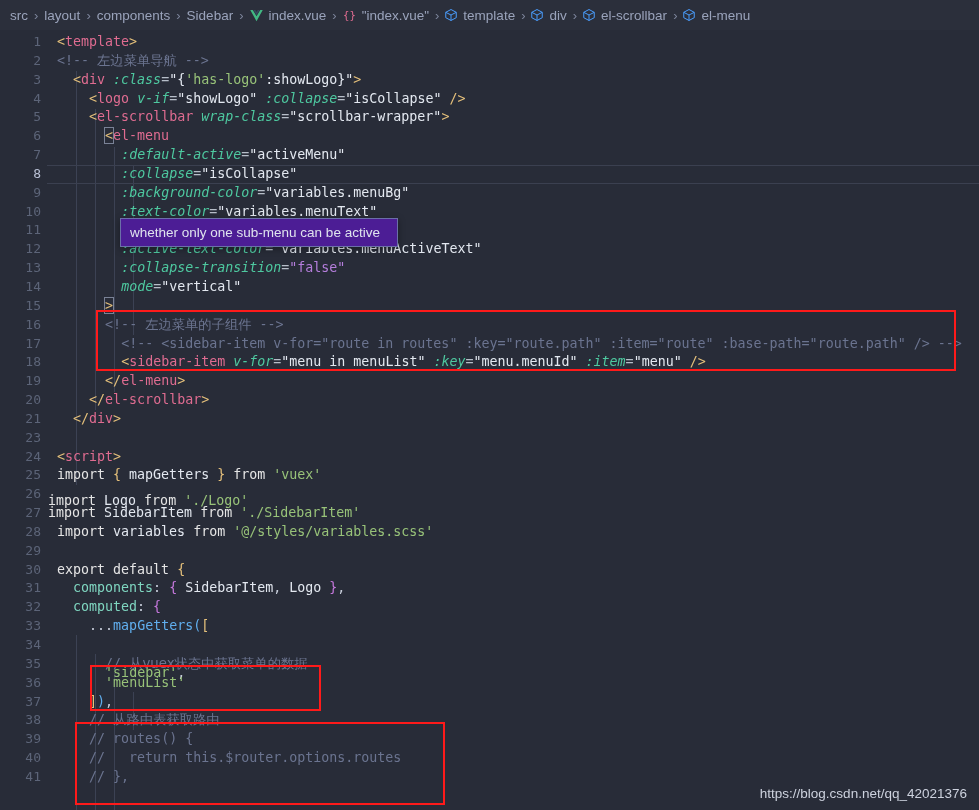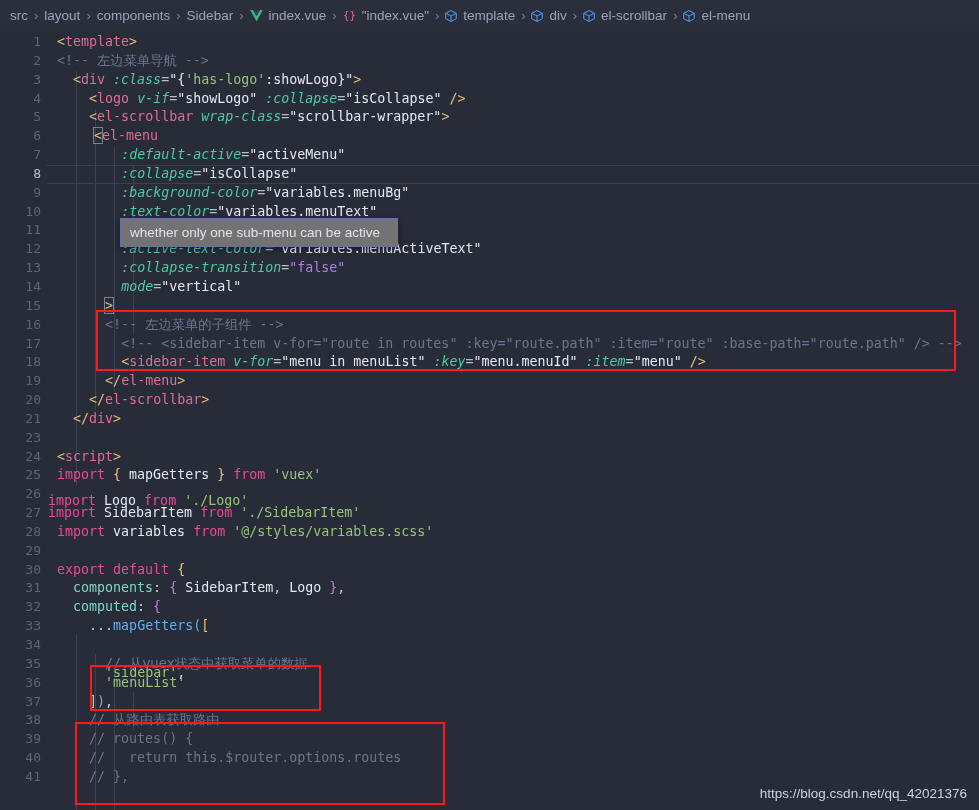--- a/index.html
+++ b/index.html
@@ -18,21 +18,21 @@
     display: flex;
     align-items: center;
     padding-left: 9px;
     font-family: "Liberation Sans", sans-serif;
     font-size: 13.5px;
     color: #9aa3bb;
     white-space: nowrap;
     position: relative;
     z-index: 40;
   }
-  .crumb { display: inline-flex; align-items: flex-end; }
+  .crumb { display: inline-flex; align-items: center; }
   .crumb-text { margin: 0 1px; }
   .sep { color: #7d859c; margin: 0 5px; font-size: 13px; }
   .ic { display: inline-flex; align-items: center; margin-right: 4px; }
   .ic svg { display: block; }
 
   
   #editor {
     position: relative;
     height: 780px;
     background: #282c38;
@@ -81,21 +81,21 @@
   }
 
   
   .t-br   { color: #e5c07b; }            
   .t-tag  { color: #e06c91; }            
   .t-attr { color: #4ec9a0; font-style: italic; text-align: center; }  
   .t-eq   { color: #b7bec9; }
   .t-str  { color: #e3e8f0; }            
   .t-strg { color: #98c379; }            
   .t-cmt  { color: #6b7490; }            
-  .t-kw   { color: #ec4899; }            
+  .t-kw   { color: #e5e5e5; }            
   .t-id   { color: #e3e8f0; }
   .t-fn   { color: #61afef; }
   .t-bool { color: #b57edc; }
   .t-punc { color: #c8cedb; }
   .t-brk1 { color: #e5c07b; }
   .t-brk2 { color: #c678dd; }
   .t-brk3 { color: #61afef; }
   .t-prop { color: #7fd6c0; }
   .t-cn   { font-family: "DejaVu Sans", sans-serif; }
 
@@ -103,21 +103,21 @@
   .bracket-box {
     outline: 1px solid #7a8296;
     outline-offset: 0px;
   }
 
   
   #tooltip {
     position: absolute;
     left: 120px; top: 188px;
     width: 278px; height: 29px;
-    background: #737373;
+    background: #4c1d95;
     border: 1px solid #6b6fa8;
     color: #dfe3ee;
     font-family: "Liberation Sans", sans-serif;
     font-size: 13.5px;
     display: flex;
     align-items: center;
     padding-left: 9px;
     z-index: 30;
     box-shadow: 0 2px 7px rgba(0,0,0,0.35);
   }
@@ -230,21 +230,21 @@
       <div class="guide" style="left: 95px; top: 624px; height: 186px;"></div>
       <div class="guide" style="left: 114px; top: 643px; height: 167px;"></div>
       <div class="guide" style="left: 133px; top: 662px; height: 38px;"></div>
     </div>
   <div id="lines">
       <div class="row"><span class="ln">1</span><span class="code" style="left: 57px;"><span class="t-br">&lt;</span><span class="t-tag">template</span><span class="t-br">&gt;</span></span></div>
       <div class="row"><span class="ln">2</span><span class="code" style="left: 57px;"><span class="t-cmt">&lt;!--</span> <span class="t-cmt t-cn">左边菜单导航</span> <span class="t-cmt">--&gt;</span></span></div>
       <div class="row"><span class="ln">3</span><span class="code" style="left: 73.04px;"><span class="t-br">&lt;</span><span class="t-tag">div</span> <span class="t-attr">:class</span><span class="t-eq">=</span><span class="t-str">"{</span><span class="t-strg">'has-logo'</span><span class="t-str">:showLogo}"</span><span class="t-br">&gt;</span></span></div>
       <div class="row"><span class="ln">4</span><span class="code" style="left: 89.08px;"><span class="t-br">&lt;</span><span class="t-tag">logo</span> <span class="t-attr">v-if</span><span class="t-eq">=</span><span class="t-str">"showLogo"</span> <span class="t-attr">:collapse</span><span class="t-eq">=</span><span class="t-str">"isCollapse"</span> <span class="t-br">/&gt;</span></span></div>
       <div class="row"><span class="ln">5</span><span class="code" style="left: 89.08px;"><span class="t-br">&lt;</span><span class="t-tag">el-scrollbar</span> <span class="t-attr">wrap-class</span><span class="t-eq">=</span><span class="t-str">"scrollbar-wrapper"</span><span class="t-br">&gt;</span></span></div>
-      <div class="row"><span class="ln">6</span><span class="code" style="left: 94px;"><span class="t-br bracket-box">&lt;</span><span class="t-tag">el-menu</span></span></div>
+      <div class="row"><span class="ln">6</span><span class="code" style="left: 105px;"><span class="t-br bracket-box">&lt;</span><span class="t-tag">el-menu</span></span></div>
       <div class="row"><span class="ln">7</span><span class="code" style="left: 121.16px;"><span class="t-attr">:default-active</span><span class="t-eq">=</span><span class="t-str">"activeMenu"</span></span></div>
       <div class="row active"><span class="ln">8</span><span class="code" style="left: 121.16px;"><span class="t-attr">:collapse</span><span class="t-eq">=</span><span class="t-str">"isCollapse"</span></span></div>
       <div class="row"><span class="ln">9</span><span class="code" style="left: 121.16px;"><span class="t-attr">:background-color</span><span class="t-eq">=</span><span class="t-str">"variables.menuBg"</span></span></div>
       <div class="row"><span class="ln">10</span><span class="code" style="left: 121.16px;"><span class="t-attr">:text-color</span><span class="t-eq">=</span><span class="t-str">"variables.menuText"</span></span></div>
       <div class="row"><span class="ln">11</span><span class="code" style="left: 121.16px;"><span class="sel-hl"><span class="t-attr">:unique-opened</span></span><span class="t-eq">=</span><span class="t-bool">"false"</span></span></div>
       <div class="row"><span class="ln">12</span><span class="code" style="left: 121.16px;"><span class="t-attr">:active-text-color</span><span class="t-eq">=</span><span class="t-str">"variables.menuActiveText"</span></span></div>
       <div class="row"><span class="ln">13</span><span class="code" style="left: 121.16px;"><span class="t-attr">:collapse-transition</span><span class="t-eq">=</span><span class="t-bool">"false"</span></span></div>
       <div class="row"><span class="ln">14</span><span class="code" style="left: 121.16px;"><span class="t-attr">mode</span><span class="t-eq">=</span><span class="t-str">"vertical"</span></span></div>
       <div class="row"><span class="ln">15</span><span class="code" style="left: 105.12px;"><span class="t-br bracket-box">&gt;</span></span></div>
       <div class="row"><span class="ln">16</span><span class="code" style="left: 105.12px;"><span class="t-cmt">&lt;!--</span> <span class="t-cmt t-cn">左边菜单的子组件</span> <span class="t-cmt">--&gt;</span></span></div>

